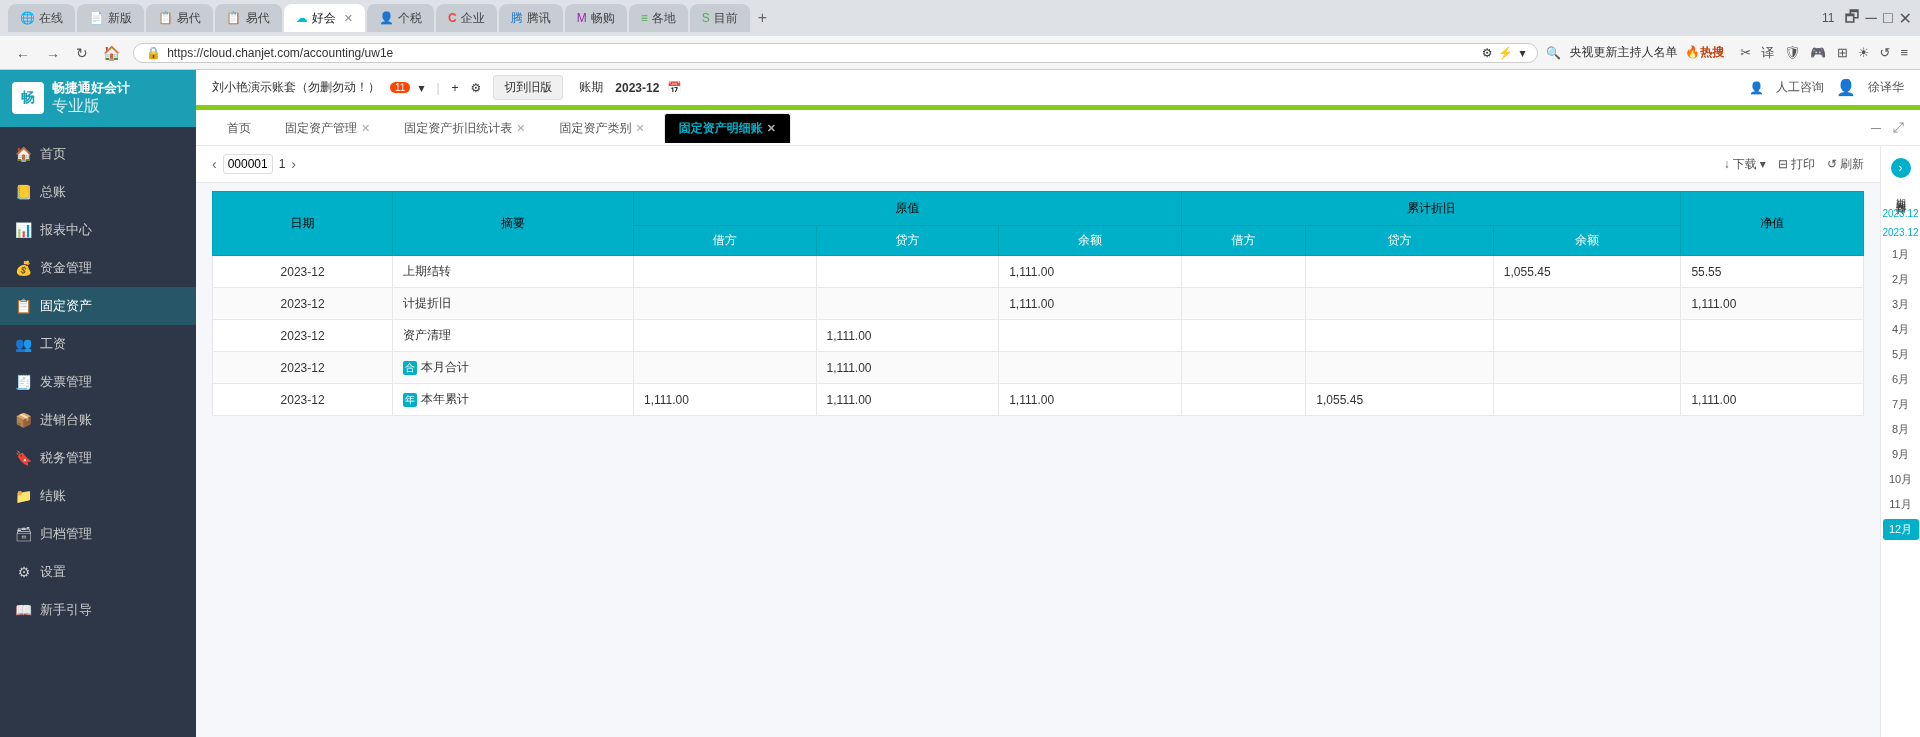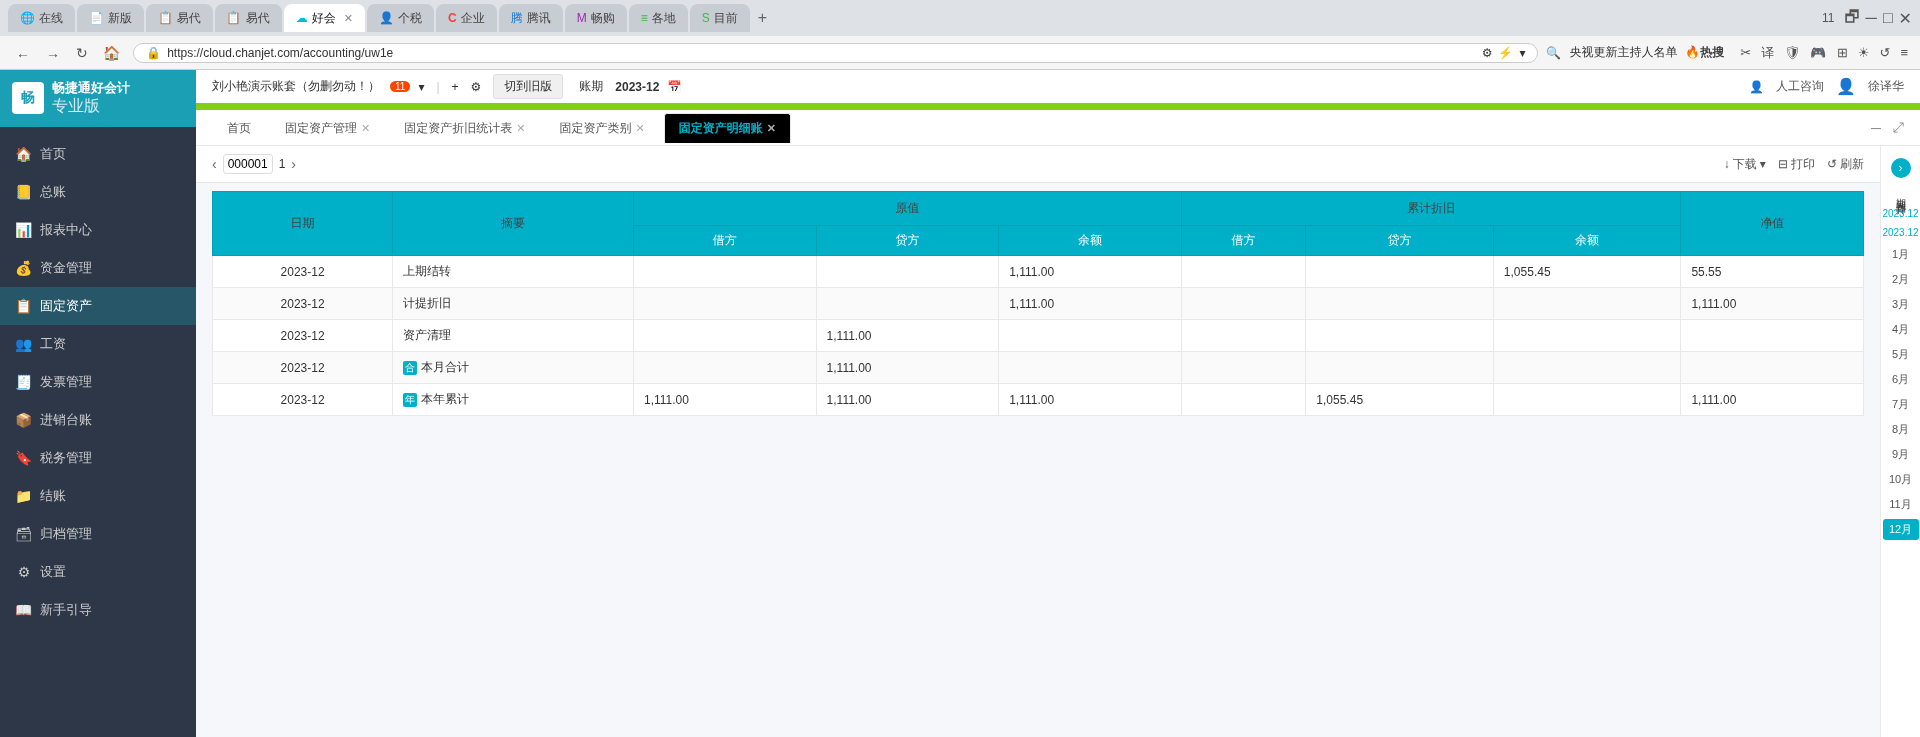--- a/index.html
+++ b/index.html
@@ -11,21 +11,21 @@
     .browser-tab { display: flex; align-items: center; height: 28px; padding: 0 12px; border-radius: 8px 8px 0 0; font-size: 12px; color: #444; background: #c8cdd4; gap: 4px; white-space: nowrap; cursor: pointer; }
     .browser-tab.active { background: #fff; color: #222; }
     .tab-close { margin-left: 4px; color: #888; font-size: 11px; cursor: pointer; }
     .tab-add { background: none; border: none; font-size: 16px; color: #666; cursor: pointer; padding: 0 6px; }
 
     .address-bar { display: flex; align-items: center; height: 34px; background: #f5f5f5; padding: 0 12px; gap: 8px; border-bottom: 1px solid #ccc; }
     .nav-btn { background: none; border: none; cursor: pointer; font-size: 14px; color: #555; padding: 2px 4px; }
     .url-box { flex: 1; display: flex; align-items: center; background: #fff; border: 1px solid #ccc; border-radius: 16px; padding: 2px 12px; gap: 6px; font-size: 12px; color: #333; }
     .url-text { flex: 1; font-size: 12px; color: #333; }
     .search-area { display: flex; align-items: center; gap: 8px; font-size: 12px; color: #333; }
-    .hot-tag { color: #404040; font-weight: bold; }
+    .hot-tag { color: #c2410c; font-weight: bold; }
     .toolbar-icons { display: flex; align-items: center; gap: 10px; margin-left: 8px; }
     .toolbar-icon { font-size: 13px; color: #555; cursor: pointer; }
 
     
     .app-layout { display: flex; height: 667px; }
 
     
     .sidebar { width: 196px; background: #2d3748; display: flex; flex-direction: column; height: 100%; }
     .sidebar-header { background: #1a9fb5; padding: 10px 12px; display: flex; align-items: center; gap: 8px; }
     .sidebar-logo { width: 32px; height: 32px; background: #fff; border-radius: 4px; display: flex; align-items: center; justify-content: center; font-size: 14px; color: #1a9fb5; font-weight: bold; }
@@ -33,21 +33,21 @@
     .sidebar-subtitle { color: rgba(255,255,255,0.8); font-size: 16px; }
     .sidebar-nav { flex: 1; padding: 8px 0; overflow-y: auto; }
     .nav-item { display: flex; align-items: center; gap: 8px; padding: 10px 16px; color: #ccc; cursor: pointer; font-size: 13px; }
     .nav-item.active { background: rgba(26,159,181,0.3); color: #fff; }
     .nav-item .nav-icon { width: 16px; height: 16px; display: flex; align-items: center; justify-content: center; font-size: 14px; }
 
     
     .main-content { flex: 1; display: flex; flex-direction: column; background: #f5f7fa; overflow: hidden; }
 
     
-    .app-header { background: #fff; padding: 0 16px; height: 40px; display: flex; justify-content: space-between; border-bottom: 7px solid #84cc16; }
+    .app-header { background: #fff; padding: 0 16px; height: 40px; display: flex; justify-content: space-between; border-bottom: 5px solid #84cc16; }
     .app-header-left { display: flex; align-items: center; gap: 8px; font-size: 12px; color: #333; }
     .header-btn { background: #f0f0f0; border: 1px solid #ddd; border-radius: 3px; padding: 3px 10px; font-size: 12px; cursor: pointer; color: #333; }
     .app-header-right { display: flex; align-items: center; gap: 12px; font-size: 12px; color: #555; }
 
     
     .page-tabs { background: #fff; display: flex; align-items: center; border-bottom: 1px solid #e8e8e8; padding: 0 16px; height: 36px; gap: 4px; }
     .page-tab { padding: 6px 14px; font-size: 12px; color: #555; cursor: pointer; border-radius: 3px 3px 0 0; border: 1px solid transparent; border-bottom: none; display: flex; align-items: center; gap: 4px; }
     .page-tab.active { background: #000000; color: #00b0c8; border-color: #e8e8e8; border-bottom-color: #fff; font-weight: bold; }
     .page-tab .tab-x { color: #aaa; font-size: 11px; cursor: pointer; }
 
@@ -55,21 +55,21 @@
     .content-toolbar { background: #fff; padding: 8px 16px; display: flex; align-items: center; justify-content: space-between; border-bottom: 1px solid #e8e8e8; }
     .pagination { display: flex; align-items: center; gap: 6px; font-size: 12px; color: #333; }
     .page-nav { cursor: pointer; color: #666; font-size: 14px; }
     .page-input { width: 50px; text-align: center; border: 1px solid #ddd; border-radius: 3px; padding: 2px 4px; font-size: 12px; }
     .toolbar-actions { display: flex; align-items: center; gap: 12px; font-size: 12px; color: #555; }
     .toolbar-btn { cursor: pointer; display: flex; align-items: center; gap: 3px; color: #555; }
 
     
     .table-container { flex: 1; overflow: auto; padding: 0 16px 16px 16px; position: relative; }
     table { width: 100%; border-collapse: collapse; margin-top: 8px; }
-    .table-header-row th { background: #00b0c8; color: #404040; padding: 8px 10px; text-align: center; font-weight: normal; font-size: 12px; border: 1px solid #00a0b5; }
+    .table-header-row th { background: #00b0c8; color: #000000; padding: 8px 10px; text-align: center; font-weight: normal; font-size: 12px; border: 1px solid #00a0b5; }
     .table-subheader-row th { background: #00b0c8; color: #fff; padding: 6px 10px; text-align: center; font-weight: normal; font-size: 12px; border: 1px solid #00a0b5; }
     tbody tr td { padding: 7px 10px; border: 1px solid #e8e8e8; font-size: 12px; color: #333; background: #fff; }
     tbody tr:nth-child(even) td { background: #fafafa; }
     .td-right { text-align: left; }
     .td-center { text-align: center; }
     .td-left { text-align: left; }
     .summary-icon { display: inline-block; width: 14px; height: 14px; background: #00b0c8; color: #fff; border-radius: 2px; font-size: 10px; text-align: center; line-height: 14px; margin-right: 4px; }
 
     
     .right-panel { width: 40px; background: #fff; border-left: 1px solid #e8e8e8; display: flex; flex-direction: column; align-items: center; padding: 8px 0; gap: 4px; font-size: 10px; color: #333; }

